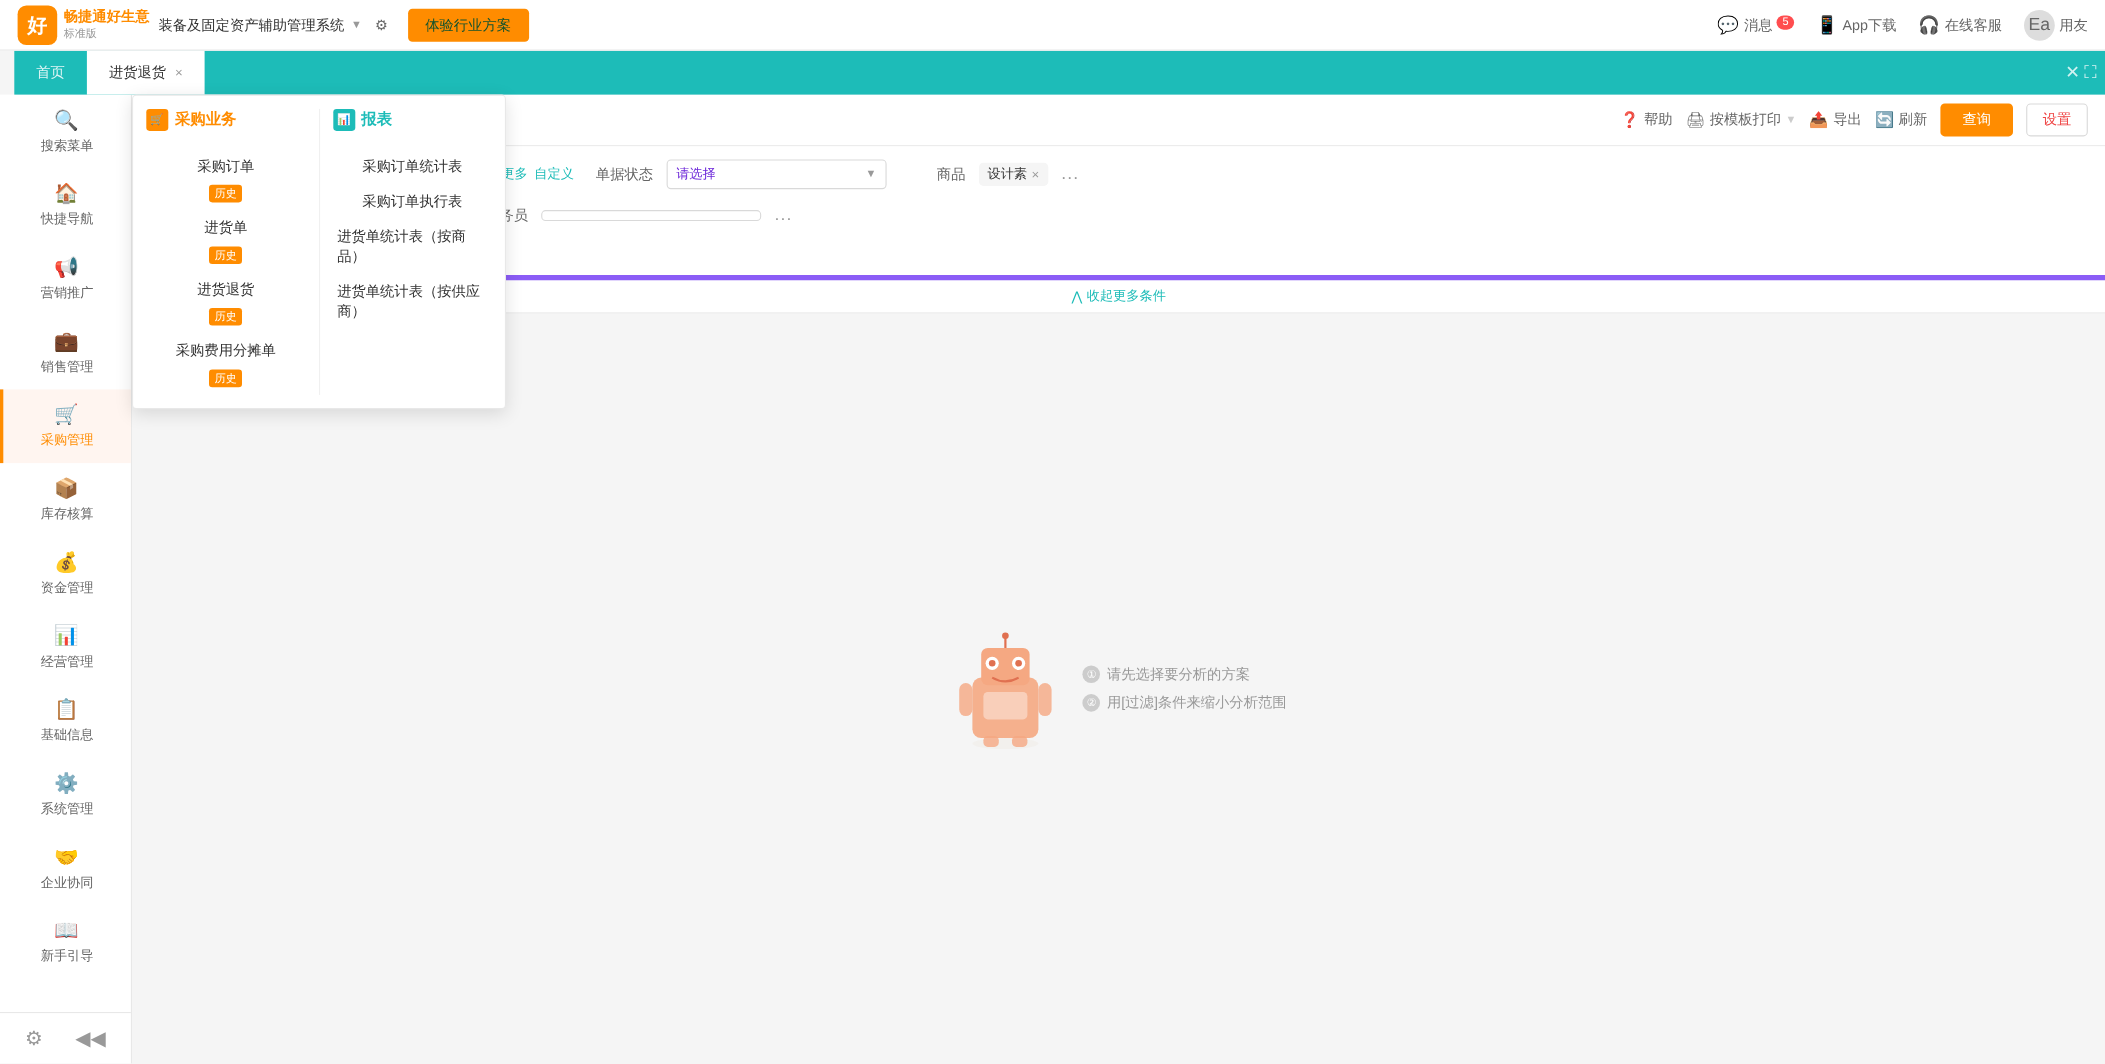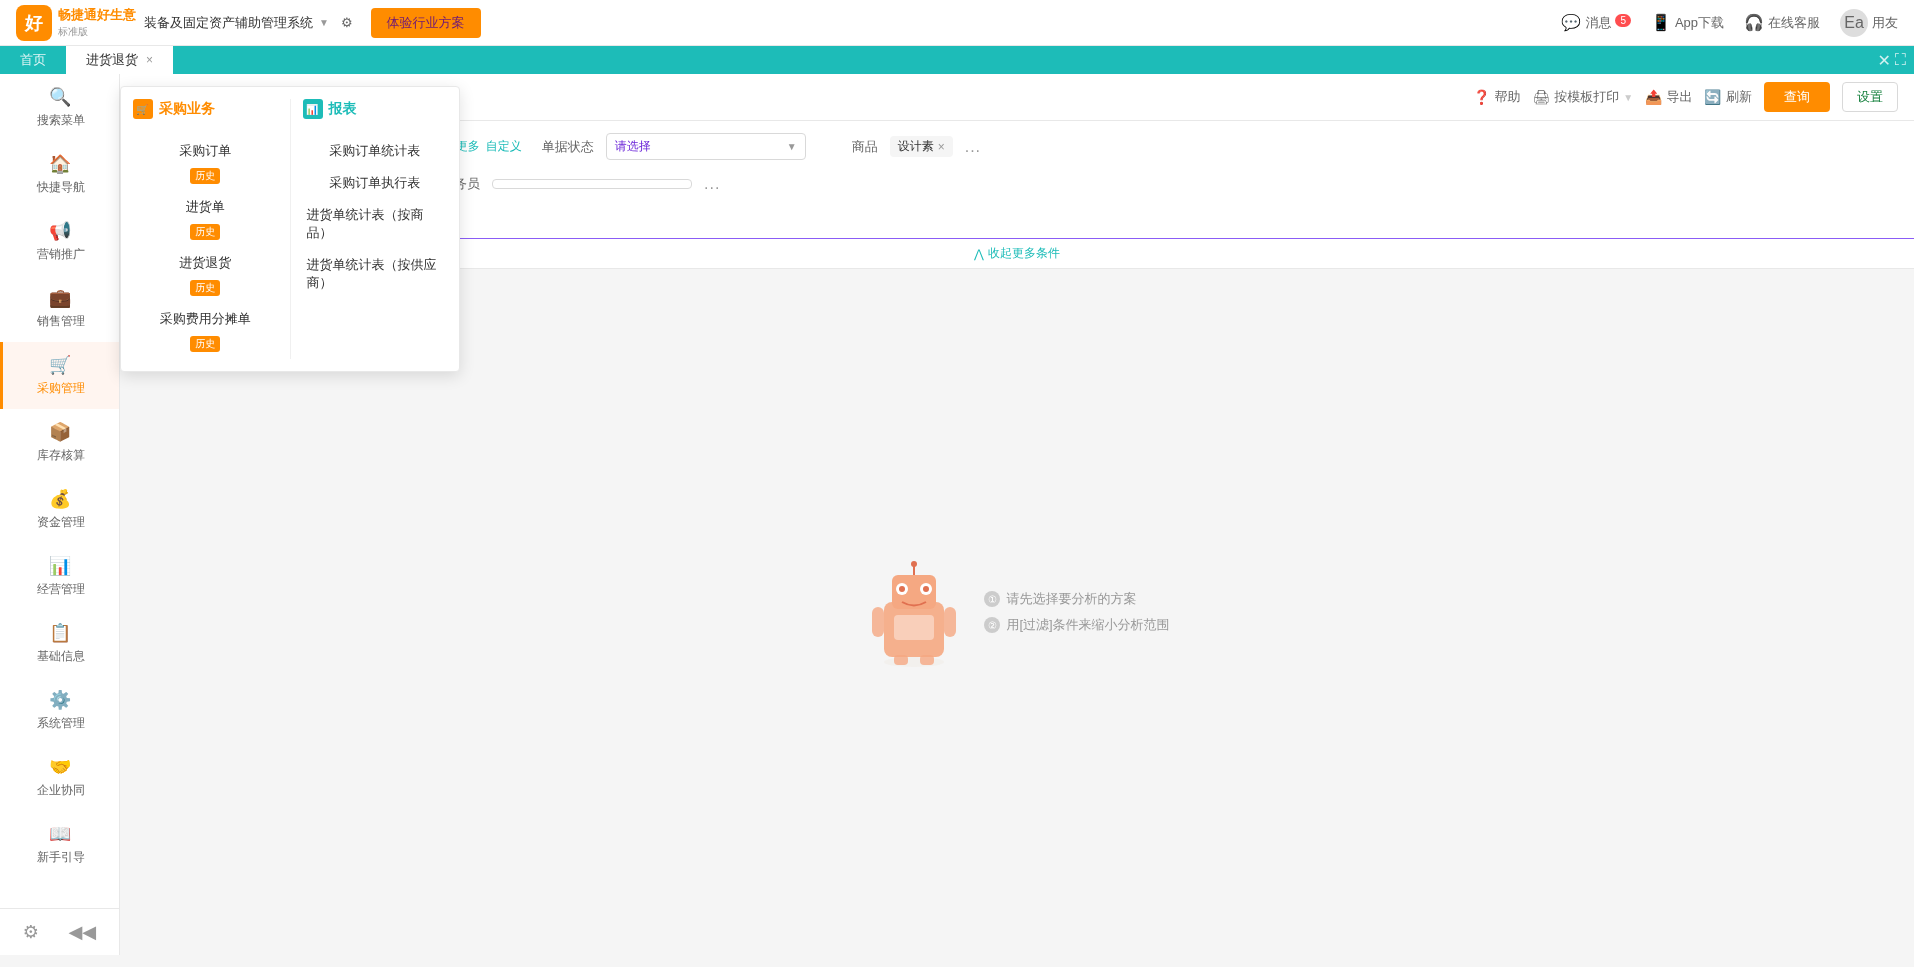--- a/index.html
+++ b/index.html
@@ -49,21 +49,21 @@
       color: #333;
       font-size: 13px;
       margin-left: 8px;
     }
     .sys-title span { margin-right: 6px; }
     .sys-title .arrow { color: #999; font-size: 10px; }
     .sys-title .settings-icon { margin-left: 6px; color: #666; cursor: pointer; }
 
     .industry-btn {
       background: #ff8c00;
-      color: #701a75;
+      color: #14532d;
       border: none;
       padding: 6px 16px;
       border-radius: 4px;
       cursor: pointer;
       font-size: 13px;
       margin-left: 12px;
     }
 
     .header-right {
       margin-left: auto;
@@ -96,27 +96,28 @@
       background: #ddd;
       display: flex;
       align-items: center;
       justify-content: center;
       font-size: 16px;
       color: #666;
     }
 
     
     .tab-bar {
-      height: 28px;
+      height: 40px;
       background: #1dbcb8;
       display: flex;
       align-items: center;
       padding: 0 0;
       position: relative;
       z-index: 50;
+      margin-left: 13px;
     }
     .tab-item {
       height: 100%;
       padding: 0 20px;
       display: flex;
       align-items: center;
       cursor: pointer;
       color: rgba(255,255,255,0.85);
       font-size: 13px;
       position: relative;
@@ -188,21 +189,21 @@
       display: flex;
       flex-direction: column;
       background: #f5f5f5;
       overflow: hidden;
     }
 
     
     .filter-bar {
       background: #fff;
       padding: 12px 16px;
-      border-bottom: 1px solid #8b5cf6;
+      border-bottom: 5px solid #8b5cf6;
     }
     .filter-row {
       display: flex;
       align-items: center;
       gap: 12px;
       margin-bottom: 10px;
     }
     .filter-row:last-child { margin-bottom: 0; }
     .filter-label {
       color: #666;
@@ -301,21 +302,21 @@
       background: #ff8c00;
       color: white;
       border: none;
       padding: 6px 20px;
       border-radius: 4px;
       cursor: pointer;
       font-size: 13px;
     }
     .settings-btn {
       background: #fff;
-      color: #15803d;
+      color: #ef4444;
       border: 1px solid #d9d9d9;
       padding: 5px 14px;
       border-radius: 4px;
       cursor: pointer;
       font-size: 13px;
     }
 
     
     .empty-state {
       flex: 1;

